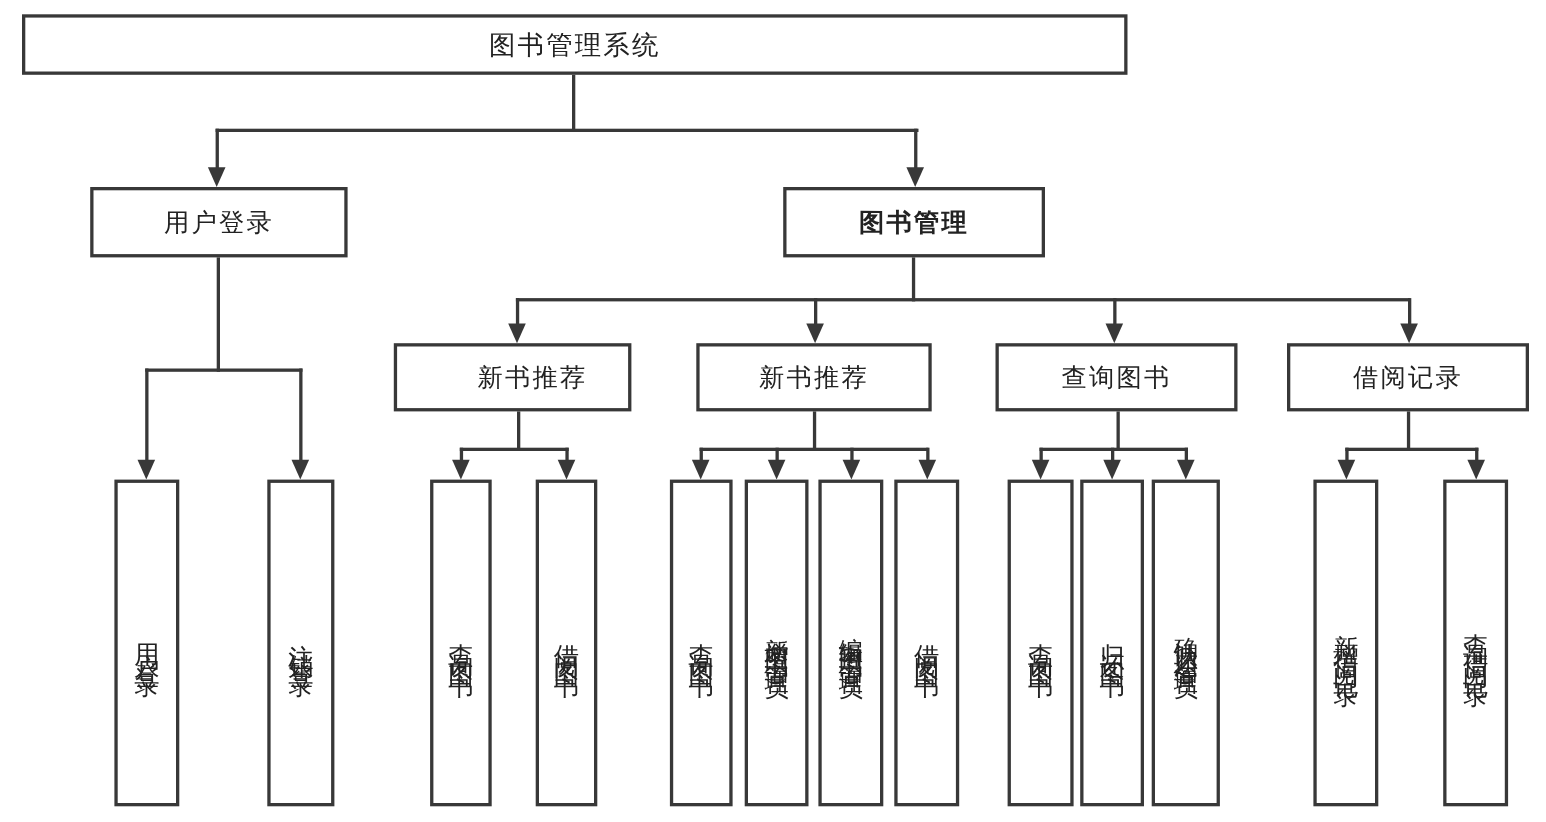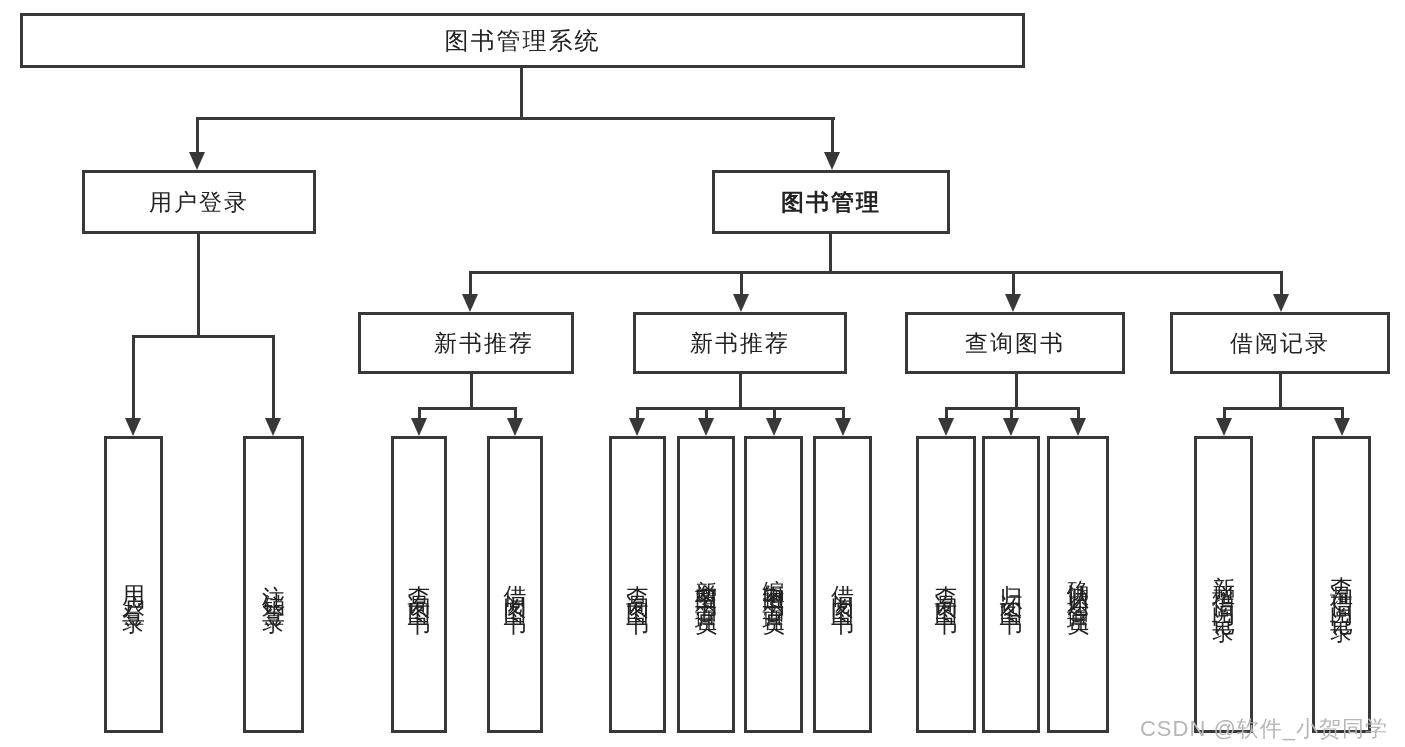--- a/index.html
+++ b/index.html
@@ -172,15 +172,14 @@
     <span class="vtext xlong">确认归还（管理员）</span>
   </div>
 
   <div class="node" style="left:1194px;top:436px;width:59px;height:297px;">
     <span class="vtext">新增借阅记录</span>
   </div>
   <div class="node" style="left:1312px;top:436px;width:59px;height:297px;">
     <span class="vtext">查询借阅记录</span>
   </div>
 
-  <div class="watermark">CSDN @软件_小贺同学</div>
 
 </div>
 
 </body></html>

